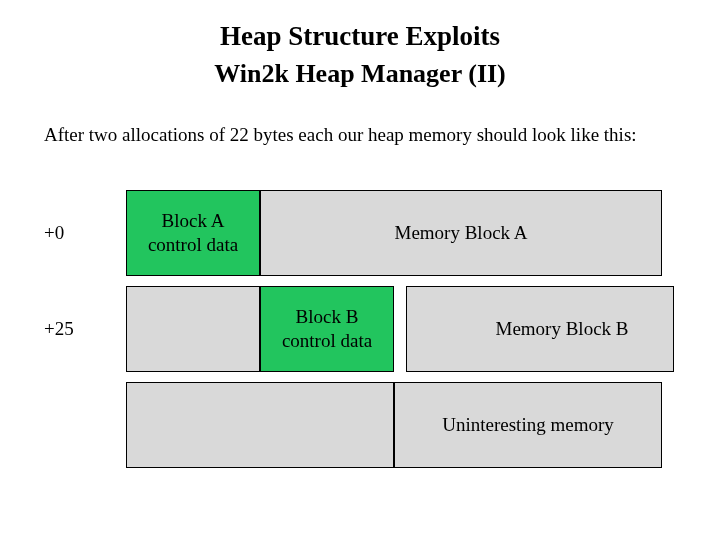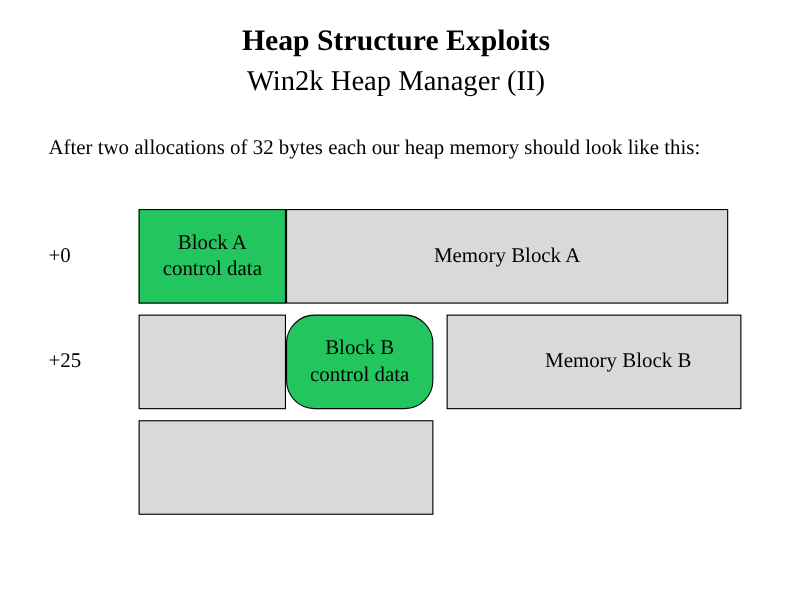--- a/index.html
+++ b/index.html
@@ -23,21 +23,21 @@
     text-align: center;
     padding-top: 18px;
   }
   .title-line {
     font-size: 27px;
     font-weight: bold;
     line-height: 36px;
   }
   .subtitle-line {
     font-size: 26px;
-    font-weight: normal;
+    font-weight: bold;
     line-height: 36px;
     margin-top: 2px;
   }
   .body-text {
     position: absolute;
     top: 122px;
     left: 44px;
     width: 620px;
     font-size: 19px;
     line-height: 25px;
@@ -97,49 +97,52 @@
 </head>
 <body>
 
 <div class="slide">
 
   <div class="title-block">
     <div class="title-line">Heap Structure Exploits</div>
     <div class="subtitle-line">Win2k Heap Manager (II)</div>
   </div>
 
-  <div class="body-text">After two allocations of 32 bytes each our heap memory should look like this:</div>
+  <div class="body-text">After two allocations of 22 bytes each our heap memory should look like this:</div>
 
   <div class="diagram">
 
     <div class="row">
       <div class="row-label">+0</div>
       <div class="cells">
         <div class="cell mid" style="left:0px; width:134px;">
           <span class="cell-text">Block A<br>control data</span>
         </div>
         <div class="cell light" style="left:134px; width:402px;text-align:center;">
           <span class="cell-text">Memory Block A</span>
         </div>
       </div>
     </div>
 
     <div class="row">
       <div class="row-label">+25</div>
       <div class="cells">
         <div class="cell light" style="left:0px; width:134px;"></div>
-        <div class="cell mid" style="left:134px; width:134px;border-radius:26px;">
+        <div class="cell mid" style="left:134px; width:134px;">
           <span class="cell-text">Block B<br>control data</span>
         </div>
         <div class="cell light" style="left:280px; width:268px;padding-left:44px;">
           <span class="cell-text">Memory Block B</span>
         </div>
       </div>
     </div>
 
     <div class="row">
       <div class="cells">
         <div class="cell light" style="left:0px; width:268px;"></div>
+        <div class="cell light" style="left:268px; width:268px;">
+          <span class="cell-text">Uninteresting memory</span>
+        </div>
       </div>
     </div>
 
   </div>
 </div>
 
 </body></html>

